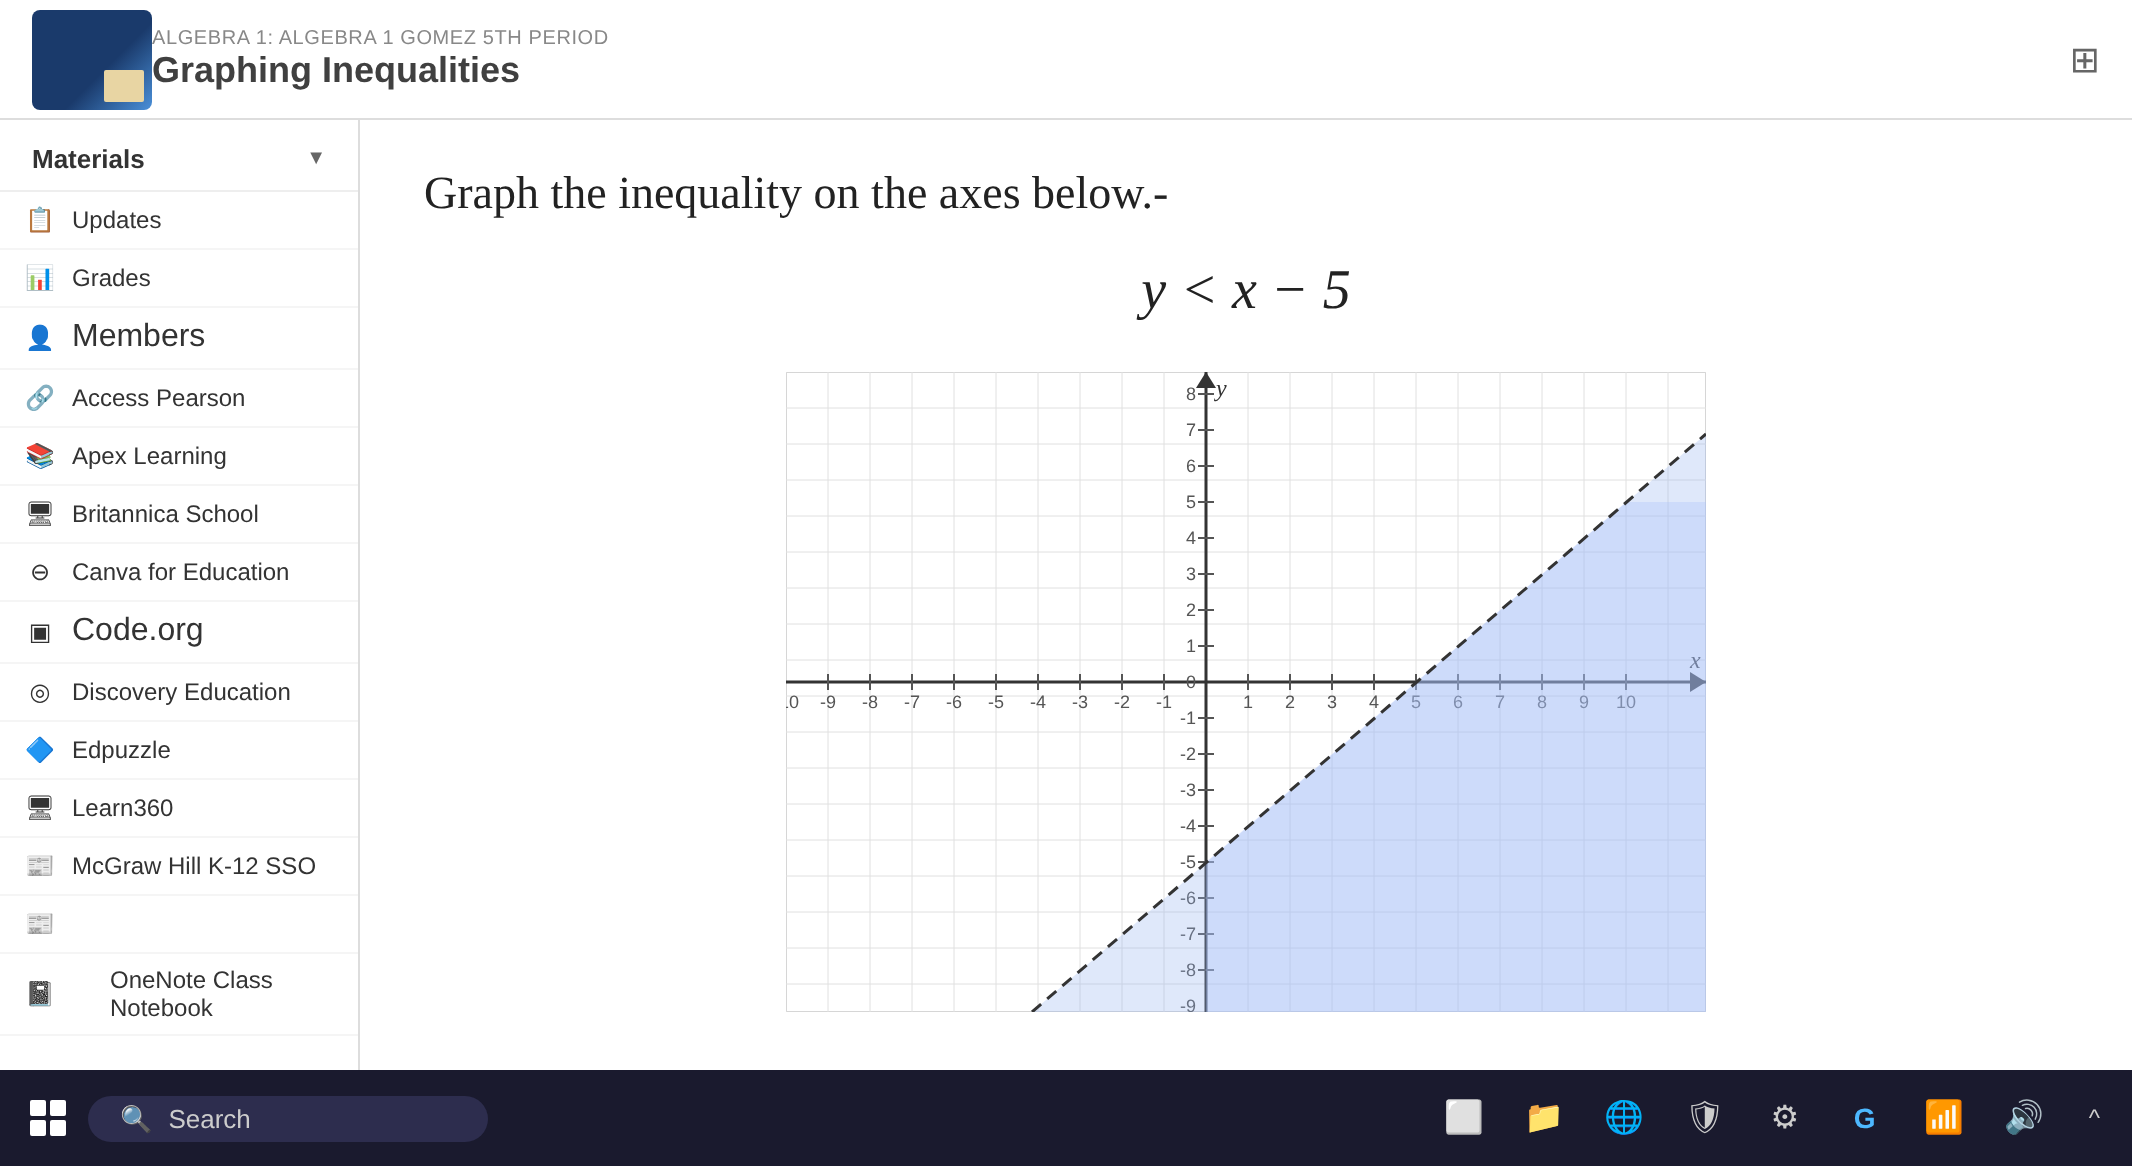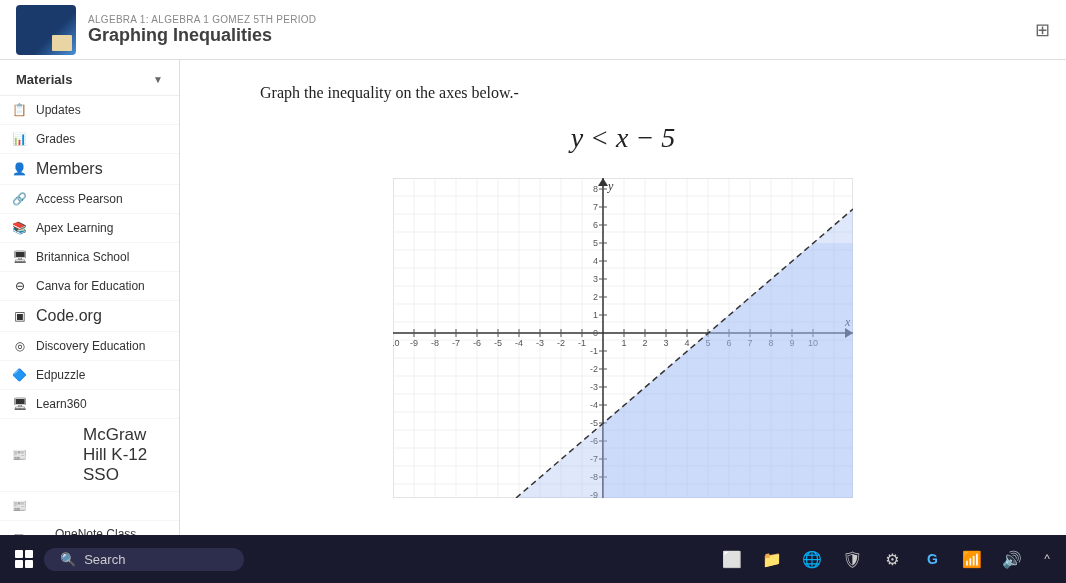--- a/index.html
+++ b/index.html
@@ -14,21 +14,20 @@
     }
 
     
     .top-bar {
       height: 60px;
       background: #fff;
       border-bottom: 1px solid #ddd;
       display: flex;
       align-items: center;
       padding: 0 16px;
-      gap: 12px;
     }
     .top-bar-logo {
       width: 60px;
       height: 50px;
       background: linear-gradient(135deg, #1a3a6b 60%, #4a90d9 100%);
       border-radius: 4px;
       position: relative;
       overflow: hidden;
       flex-shrink: 0;
     }
@@ -118,25 +117,24 @@
     .content {
       flex: 1;
       background: #fff;
       padding: 24px 32px;
       overflow-y: auto;
       display: flex;
       flex-direction: column;
       align-items: flex-start;
     }
     .instruction-text {
-      font-size: 16px;
+      font-size: 23px;
       color: #222;
       margin-bottom: 20px;
       font-family: Georgia, serif;
-      margin-left: 48px;
     }
     .math-expression {
       font-size: 28px;
       color: #222;
       font-family: Georgia, 'Times New Roman', serif;
       font-style: italic;
       margin-bottom: 24px;
       align-self: center;
     }
 
@@ -285,21 +283,21 @@
         <div class="sidebar-item">
           <span class="sidebar-icon">🔷</span>
           <span style="font-size: 12px;">Edpuzzle</span>
         </div>
         <div class="sidebar-item">
           <span class="sidebar-icon">🖥</span>
           <span style="font-size: 12px;">Learn360</span>
         </div>
         <div class="sidebar-item">
           <span class="sidebar-icon">📰</span>
-          <span style="font-size: 17px; margin-left: 47px;">McGraw Hill K-12 SSO</span>
+          <span style="font-size: 12px;">McGraw Hill K-12 SSO</span>
         </div>
         <div class="sidebar-item">
           <span class="sidebar-icon">📰</span>
         </div>
         <div class="sidebar-item">
           <span class="sidebar-icon">📓</span>
           <span style="font-size: 12px; margin-left: 19px;">OneNote Class Notebook</span>
         </div>
       </div>
   </div>

